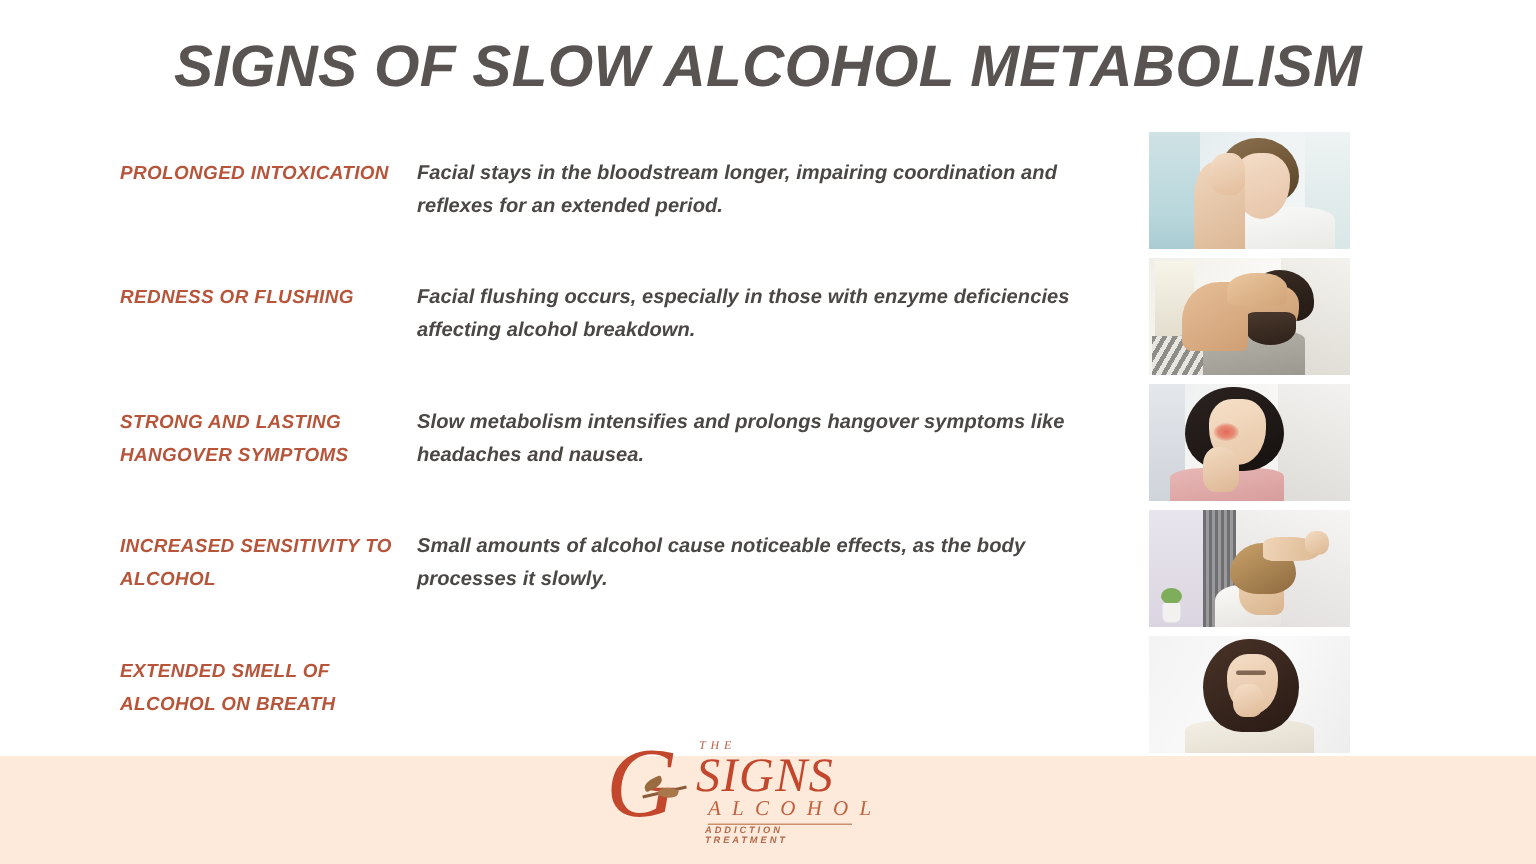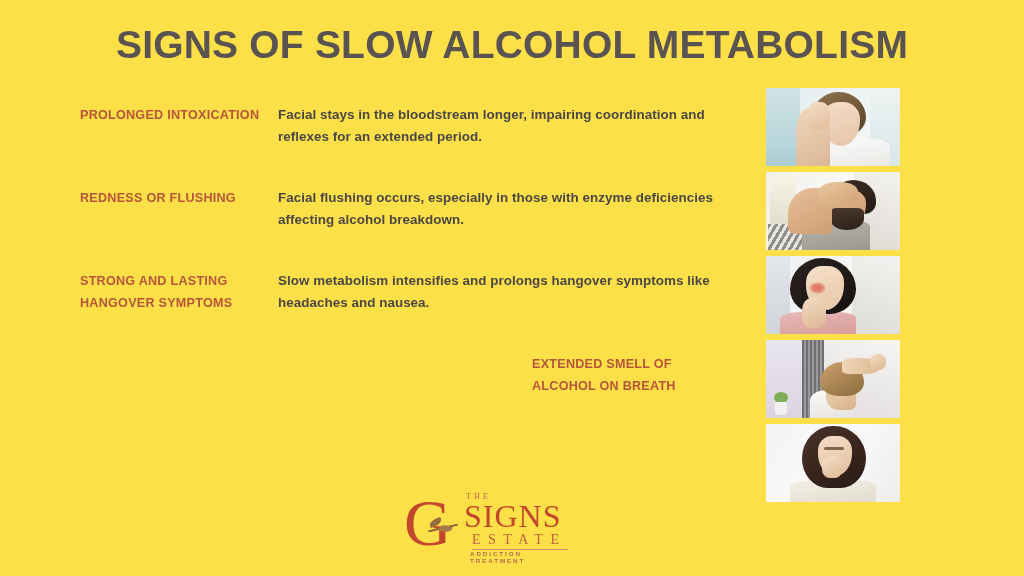--- a/index.html
+++ b/index.html
@@ -12,23 +12,24 @@
     height: 576px;
     overflow: hidden;
     background: #fdeada;
     font-family: "Liberation Sans", sans-serif;
     -webkit-font-smoothing: antialiased;
   }
 
   #infographic {
     position: relative;
     width: 1024px;
-    height: 576px;
-    background: #fde047;
+    height: 504px;
+    background: #ffffff;
     box-sizing: border-box;
+    font-style: italic;
   }
 
   
   .title {
     position: absolute;
     left: 0;
     top: 24px;
     width: 1024px;
     text-align: center;
     font-size: 39px;
@@ -45,21 +46,20 @@
     position: absolute;
     left: 80px;
     top: 103px;
     width: 650px;
   }
   .row {
     position: relative;
     height: 83px;
     display: flex;
     align-items: flex-start;
-    justify-content: flex-end;
   }
   .row-label {
     width: 198px;
     flex: 0 0 198px;
     color: #b7553b;
     font-weight: bold;
     font-size: 12.6px;
     line-height: 1.72;
     letter-spacing: 0.25px;
     text-transform: uppercase;
@@ -315,20 +315,24 @@
     <div class="row">
       <div class="row-label">REDNESS OR FLUSHING</div>
       <div class="row-desc">Facial flushing occurs, especially in those with enzyme deficiencies affecting alcohol breakdown.</div>
     </div>
 
     <div class="row">
       <div class="row-label">STRONG AND LASTING HANGOVER SYMPTOMS</div>
       <div class="row-desc">Slow metabolism intensifies and prolongs hangover symptoms like headaches and nausea.</div>
     </div>
 
+    <div class="row">
+      <div class="row-label">INCREASED SENSITIVITY TO ALCOHOL</div>
+      <div class="row-desc">Small amounts of alcohol cause noticeable effects, as the body processes it slowly.</div>
+    </div>
 
     <div class="row">
       <div class="row-label">EXTENDED SMELL OF ALCOHOL ON BREATH</div>
     </div>
 
   </div>
 
   <div class="photos">
 
     <div class="photo ph1">
@@ -390,18 +394,18 @@
 
   <div class="logo">
     <div class="logo-g">G</div>
     <div class="logo-leaf">
       <span class="stem"></span>
       <span class="lf lf1"></span>
       <span class="lf lf2"></span>
     </div>
     <div class="logo-the">THE</div>
     <div class="logo-rove">SIGNS</div>
-    <div class="logo-estate">ESTATE</div>
+    <div class="logo-estate">ALCOHOL</div>
     <div class="logo-rule"></div>
     <div class="logo-tag">ADDICTION TREATMENT</div>
   </div>
 
 </div>
 
 </body></html>

